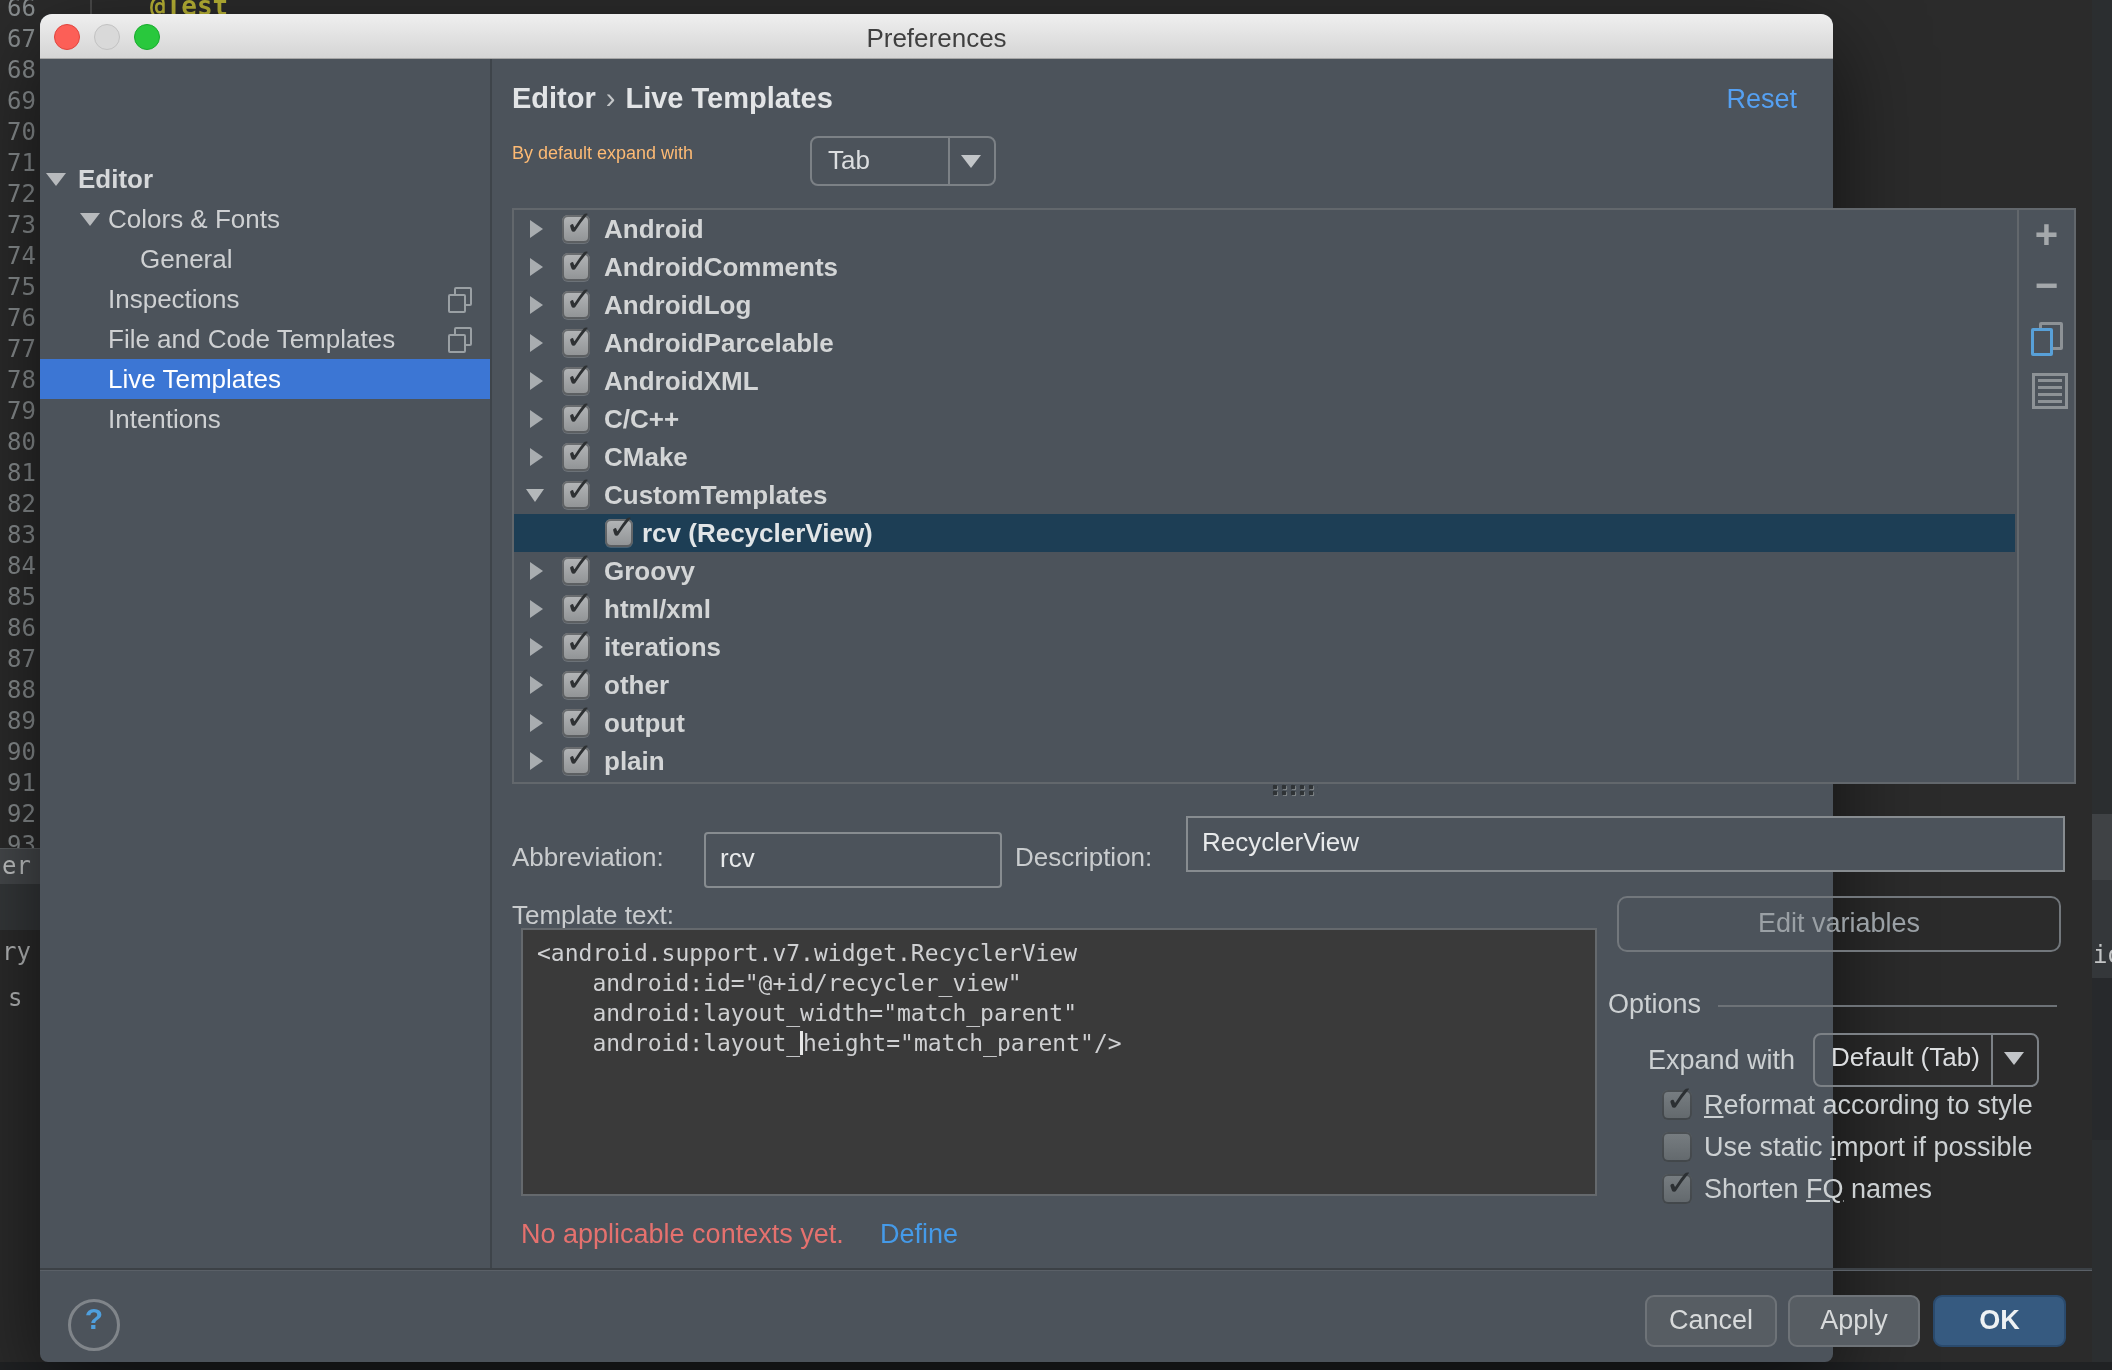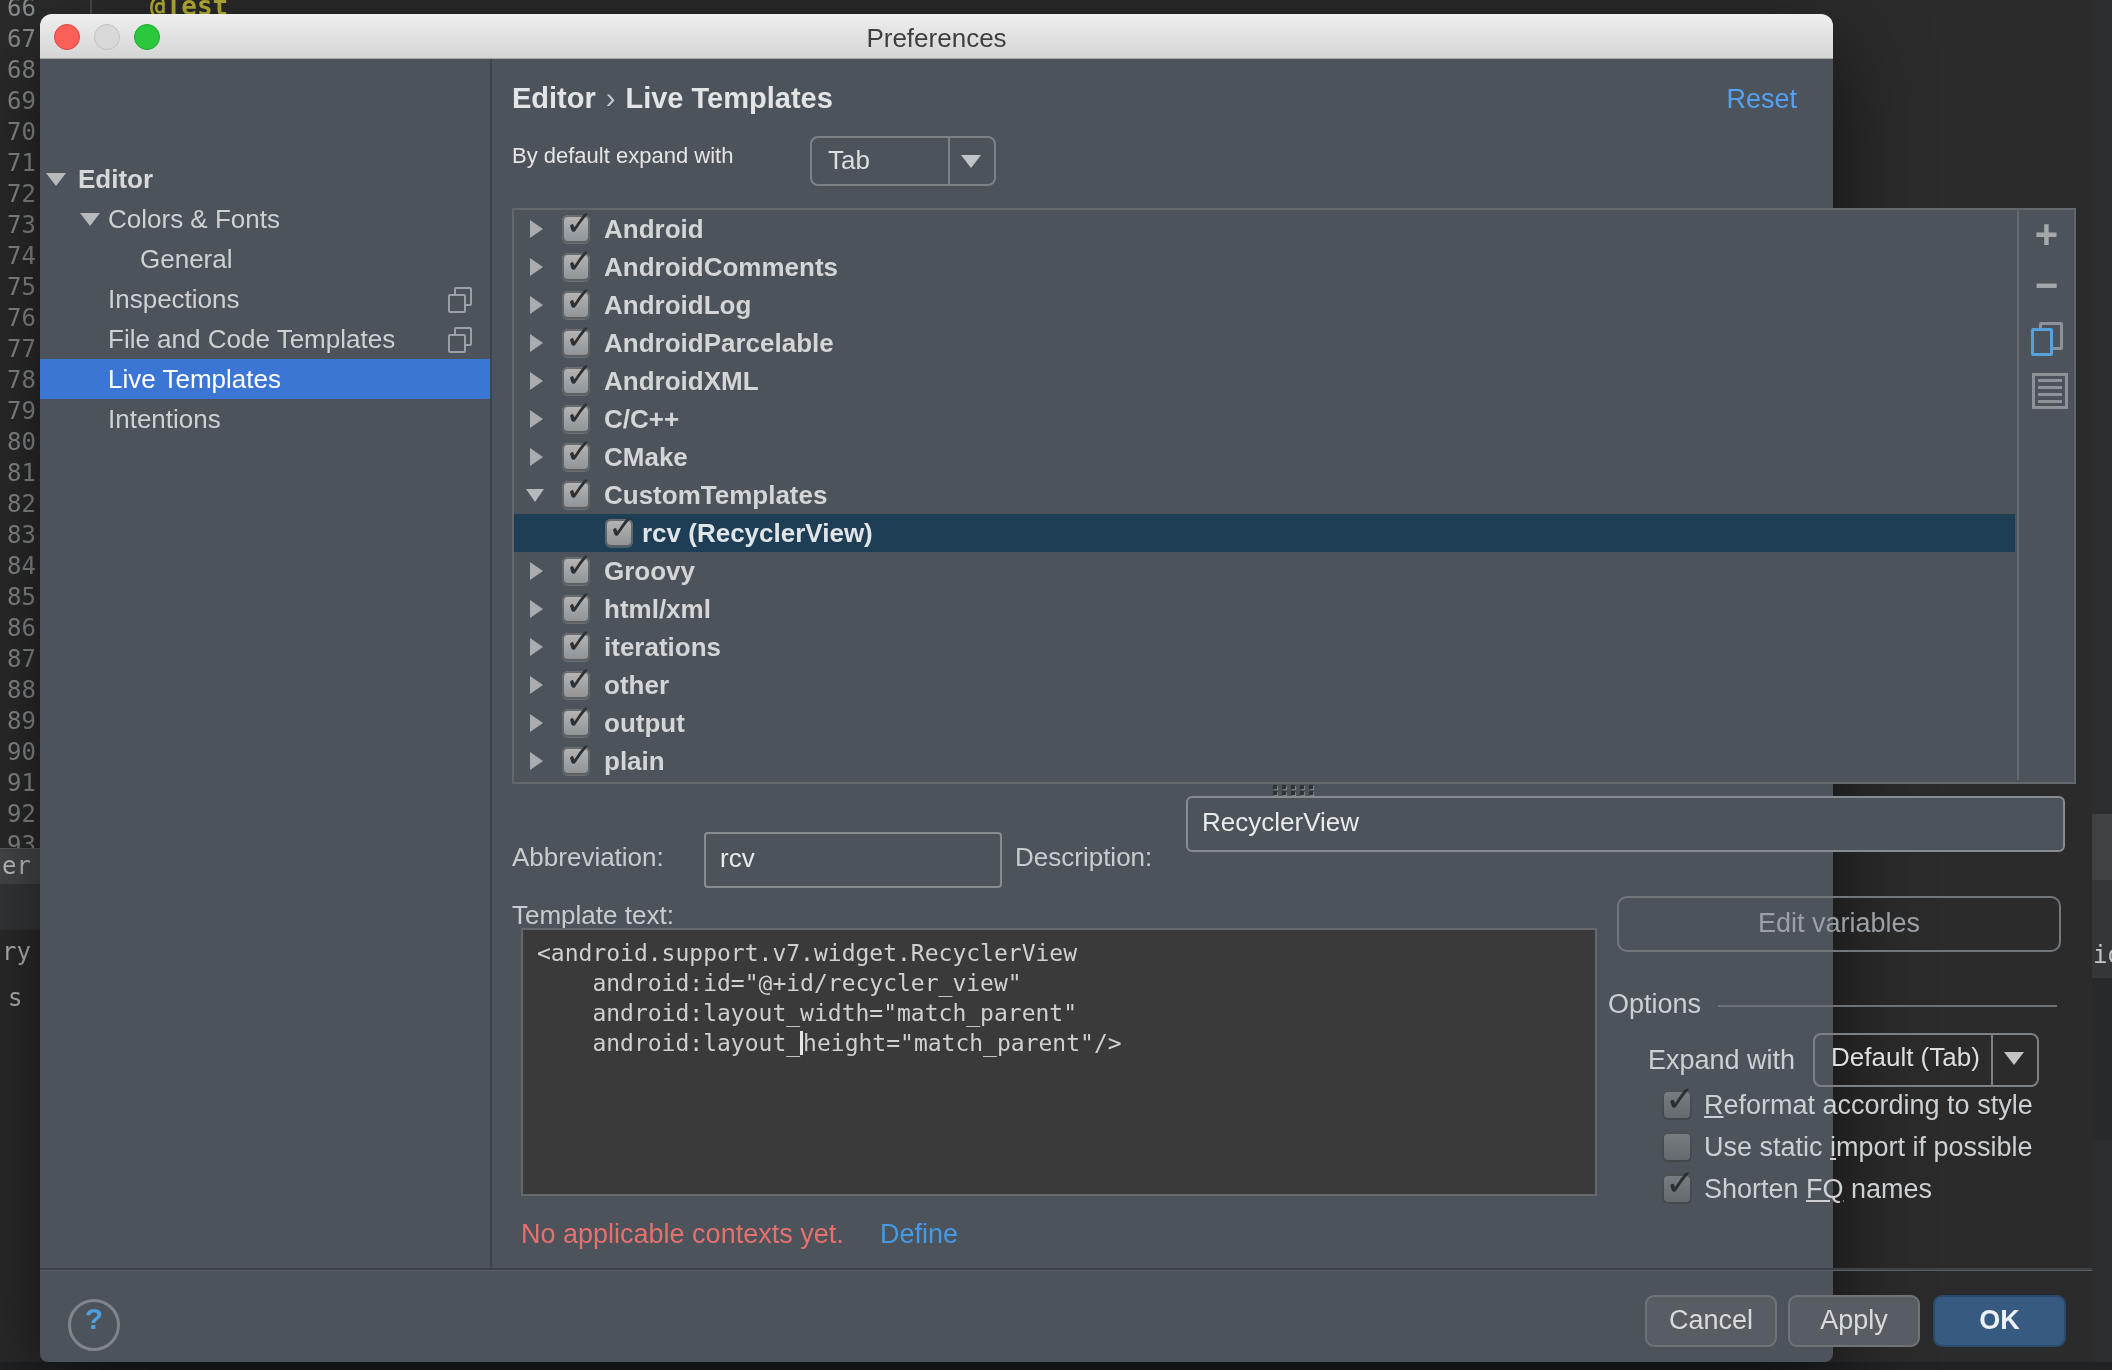--- a/index.html
+++ b/index.html
@@ -59,21 +59,21 @@
   .copyic{position:absolute;width:24px;height:26px;right:18px;top:8px;}
   .copyic::before{content:"";position:absolute;right:0;top:0;width:14px;height:15px;
                   border:2px solid #9aa0a4;border-radius:2px;}
   .copyic::after{content:"";position:absolute;left:0;bottom:0;width:14px;height:15px;
                  border:2px solid #9aa0a4;border-radius:2px;background:#4c535b;}
 
   
   .crumbs{left:472px;top:68px;font-weight:bold;font-size:29px;color:#e2e4e6;}
   .crumbs .sep{color:#c3c6c8;padding:0 10px;font-weight:normal;}
   .reset{top:70px;right:36px;font-weight:normal;font-size:27px;color:#55a0f2;}
-  .exp-label{left:472px;top:129px;font-size:22px;color:#e5e5e5;}
+  .exp-label{left:472px;top:129px;font-size:18px;color:#fdba74;}
   .combo{border:2px solid #7c8186;border-radius:8px;}
   .combo .val{position:absolute;left:16px;top:7px;font-size:26px;color:#dcdee0;white-space:nowrap;}
   .combo .abox{position:absolute;right:0;top:0;bottom:0;width:44px;border-left:2px solid #7c8186;}
   .ctri{position:absolute;width:0;height:0;border-left:10px solid transparent;
         border-right:10px solid transparent;border-top:13px solid #c2c5c8;left:11px;top:17px;}
   .combo1{left:770px;top:122px;width:182px;height:46px;}
 
   
   .listpanel{left:472px;top:194px;width:1560px;height:572px;border:2px solid #62676c;background:#4c535b;}
   .listrows{position:absolute;left:0;top:0;width:1501px;height:570px;overflow:hidden;}
@@ -106,21 +106,21 @@
                          radial-gradient(circle at 3px 3px,#7d8285 2.1px,transparent 2.6px);
         background-size:9px 6px,9px 6px;background-position:0 0,1px 1px;}
 
   
   .flabel{font-size:26px;color:#c9ccce;}
   .finput{border:2px solid #878c90;border-radius:4px;background:#4c535b;}
   .finput .v{position:absolute;left:14px;top:9px;font-size:26px;color:#e8eaeb;white-space:nowrap;}
   .abbr-label{left:472px;top:828px;}
   .abbr-input{left:664px;top:818px;width:294px;height:52px;}
   .desc-label{left:975px;top:828px;}
-  .desc-input{left:1146px;top:782px;width:875px;height:52px;border-radius:6px;}
+  .desc-input{left:1146px;top:802px;width:875px;height:52px;border-radius:0;}
 
   
   .tt-label{left:472px;top:886px;}
   .editvars{left:1577px;top:882px;width:440px;height:52px;border:2px solid #72777c;border-radius:10px;
             text-align:center;line-height:50px;font-size:27px;color:#9aa0a5;}
   .codepanel{left:481px;top:914px;width:1072px;height:264px;background:#3a3a3a;border:2px solid #65696d;}
   .code{position:absolute;left:14px;top:8px;font:23px "DejaVu Sans Mono",monospace;
         line-height:30px;color:#cfd0d2;white-space:pre;}
   .caret{display:inline-block;width:3px;height:24px;background:#e6e6e6;vertical-align:-4px;}
 

